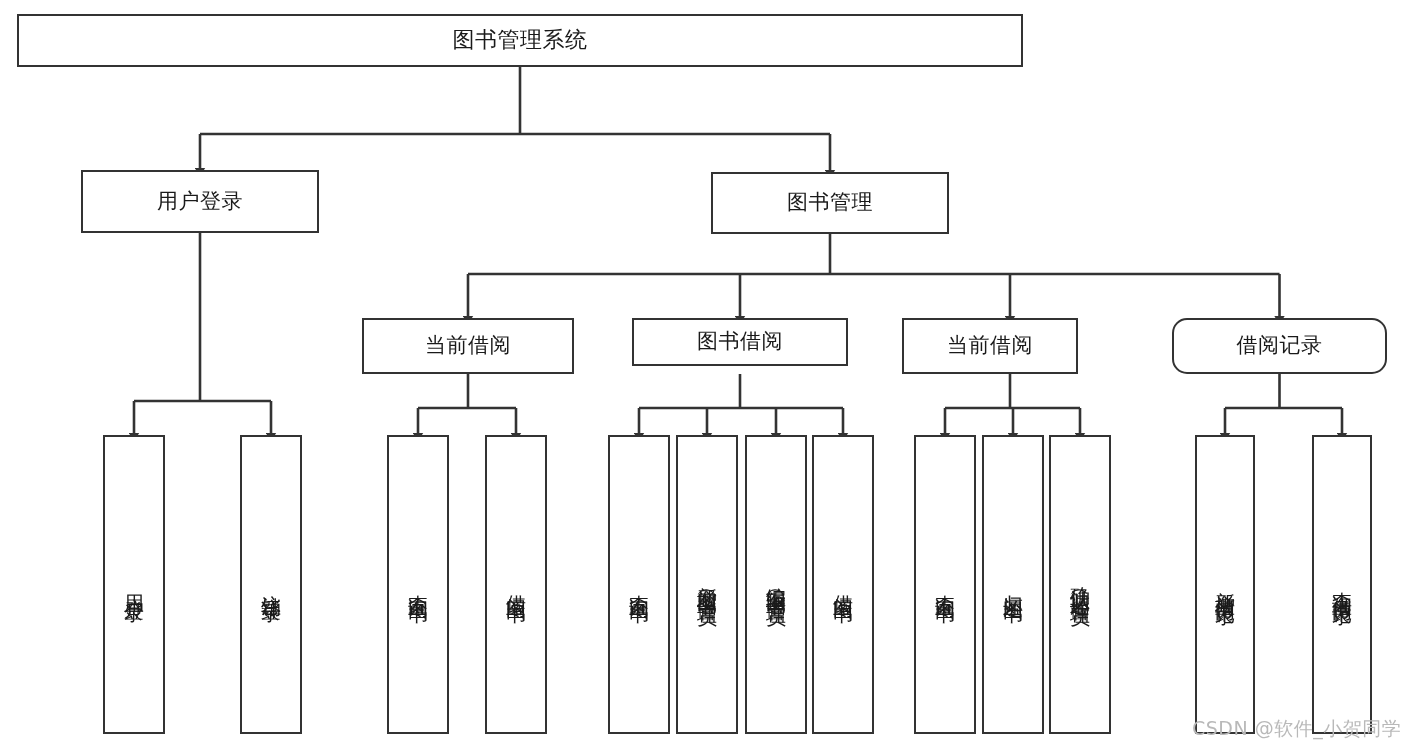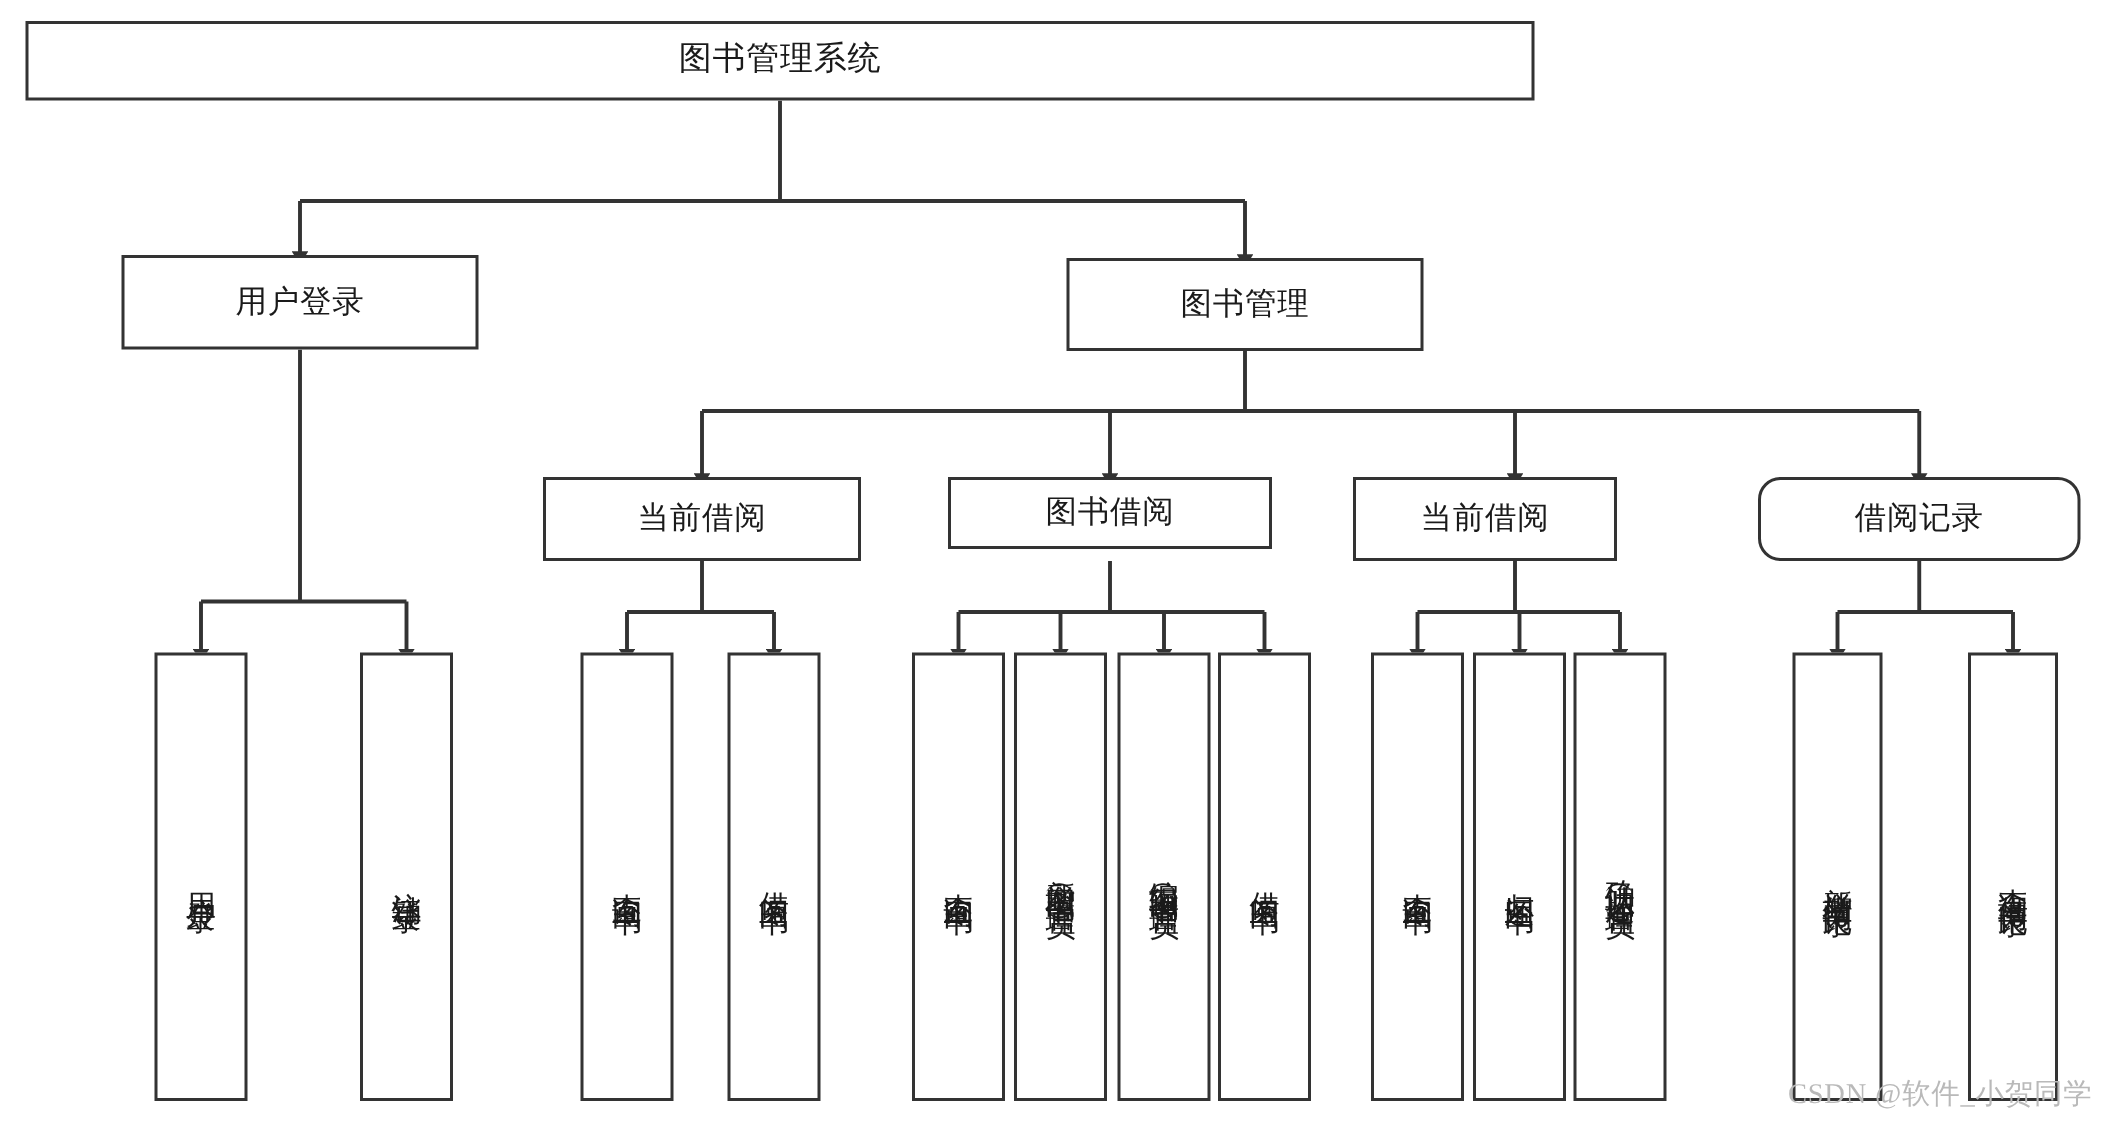--- a/index.html
+++ b/index.html
@@ -167,15 +167,15 @@
         <span class="node-label">确认归还（管理员）</span>
       </div>
       <div class="node-box vertical" style="left: 1195px; top: 435px; width: 60px; height: 299px;">
         <span class="node-label">新增借阅记录</span>
       </div>
       <div class="node-box vertical" style="left: 1312px; top: 435px; width: 60px; height: 299px;">
         <span class="node-label">查询借阅记录</span>
       </div>
     </div>
 
-  <div class="watermark" style="left: 1192px; top: 716px; color: rgb(185, 185, 185); font-family: Liberation Serif, serif;">CSDN @软件_小贺同学</div>
+  <div class="watermark" style="left: 1192px; top: 716px; color: rgb(185, 185, 185);">CSDN @软件_小贺同学</div>
 
 </div>
 
 </body></html>

